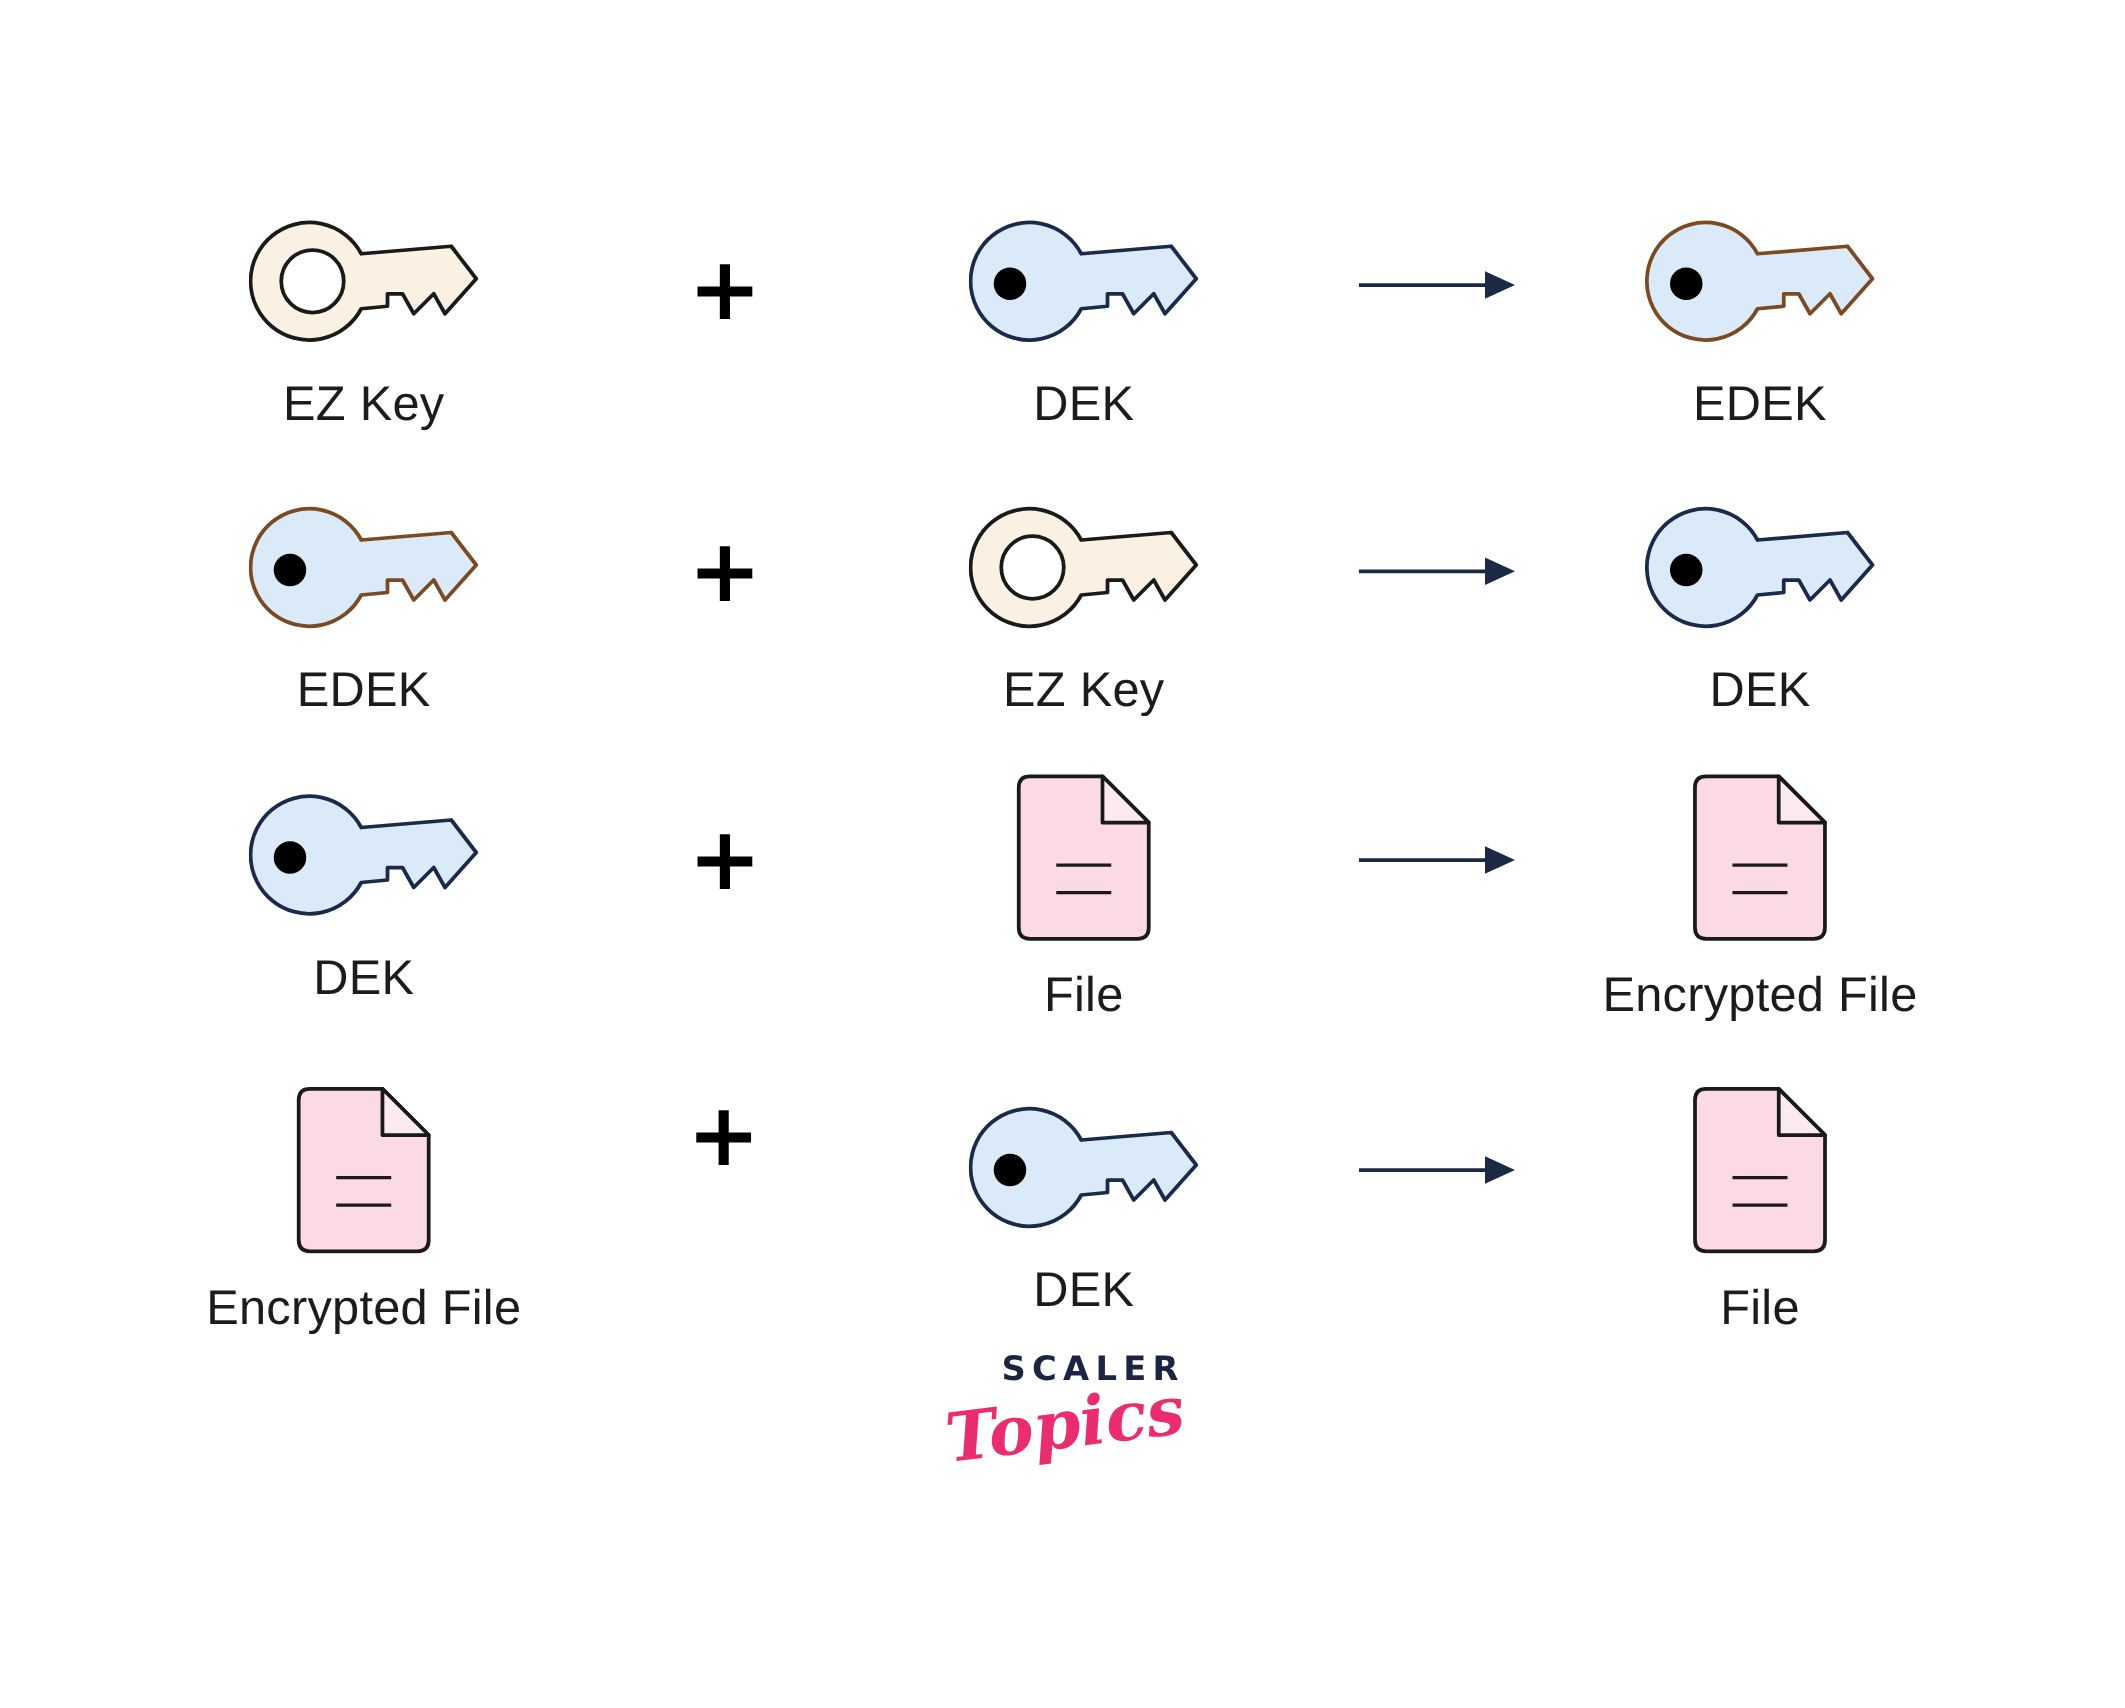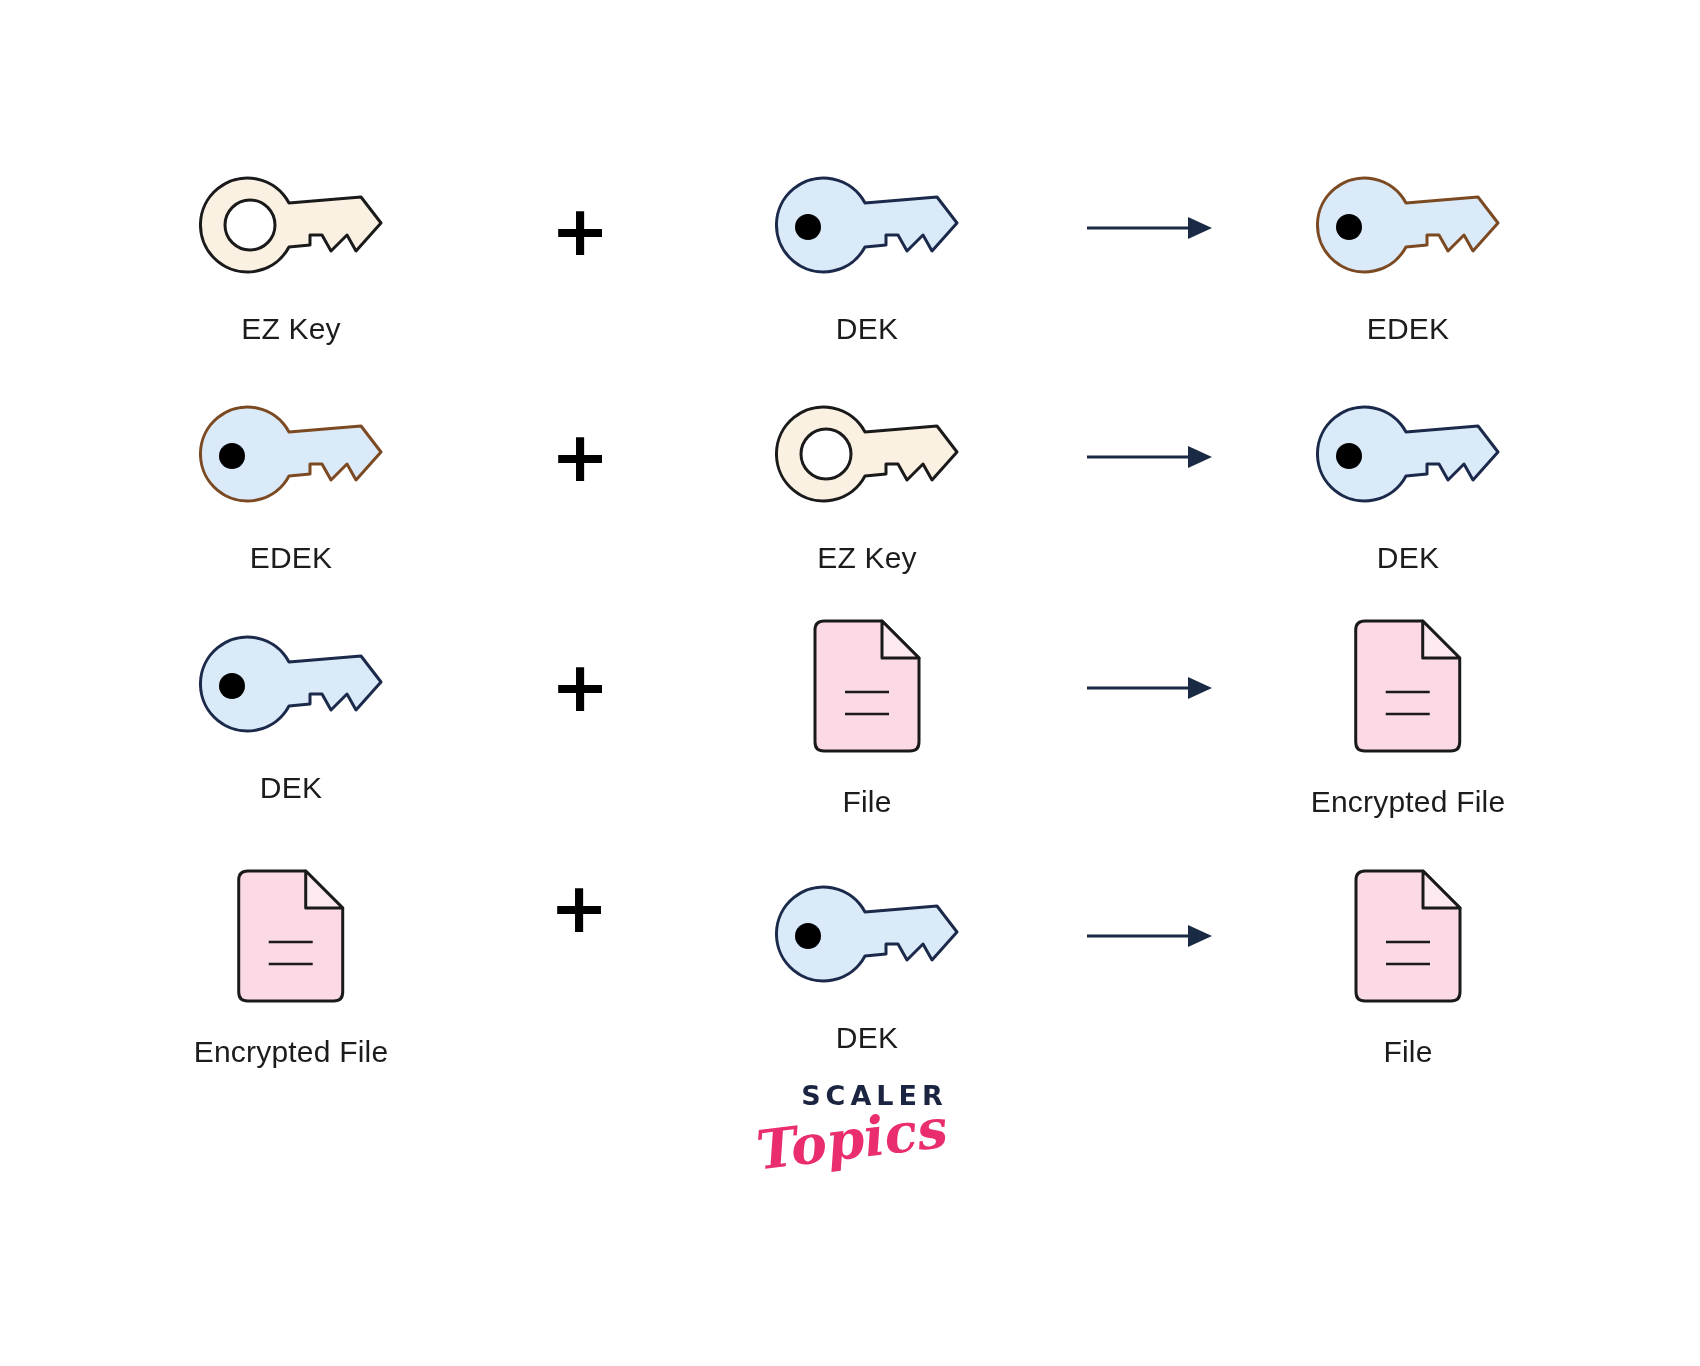--- a/index.html
+++ b/index.html
@@ -2,21 +2,21 @@
 <html><head>
 <meta charset="utf-8">
 <style>
   html,body{margin:0;padding:0;}
   body{
     width:1700px;height:1366px;position:relative;background:#ffffff;
     font-family:"Liberation Sans", sans-serif;overflow:hidden;
   }
   .item{position:absolute;display:flex;flex-direction:column;align-items:center;transform:translateX(-50%);}
   .label{
-    margin-top:32px;font-size:30px;color:#1c1c1c;white-space:nowrap;
+    margin-top:22px;font-size:39px;color:#1c1c1c;white-space:nowrap;
     font-family:"Liberation Sans", sans-serif;letter-spacing:0.2px;
   }
   
   .c1{left:291px;} .c2{left:867px;} .c3{left:1408px;}
   
   .r1.key{top:174px;} .r2.key{top:403px;} .r3.key{top:633px;} .r4.key{top:883px;}
   .r3.file{top:619px;} .r4.file{top:869px;}
   
   .plus{
     position:absolute;transform:translate(-50%,-50%);

